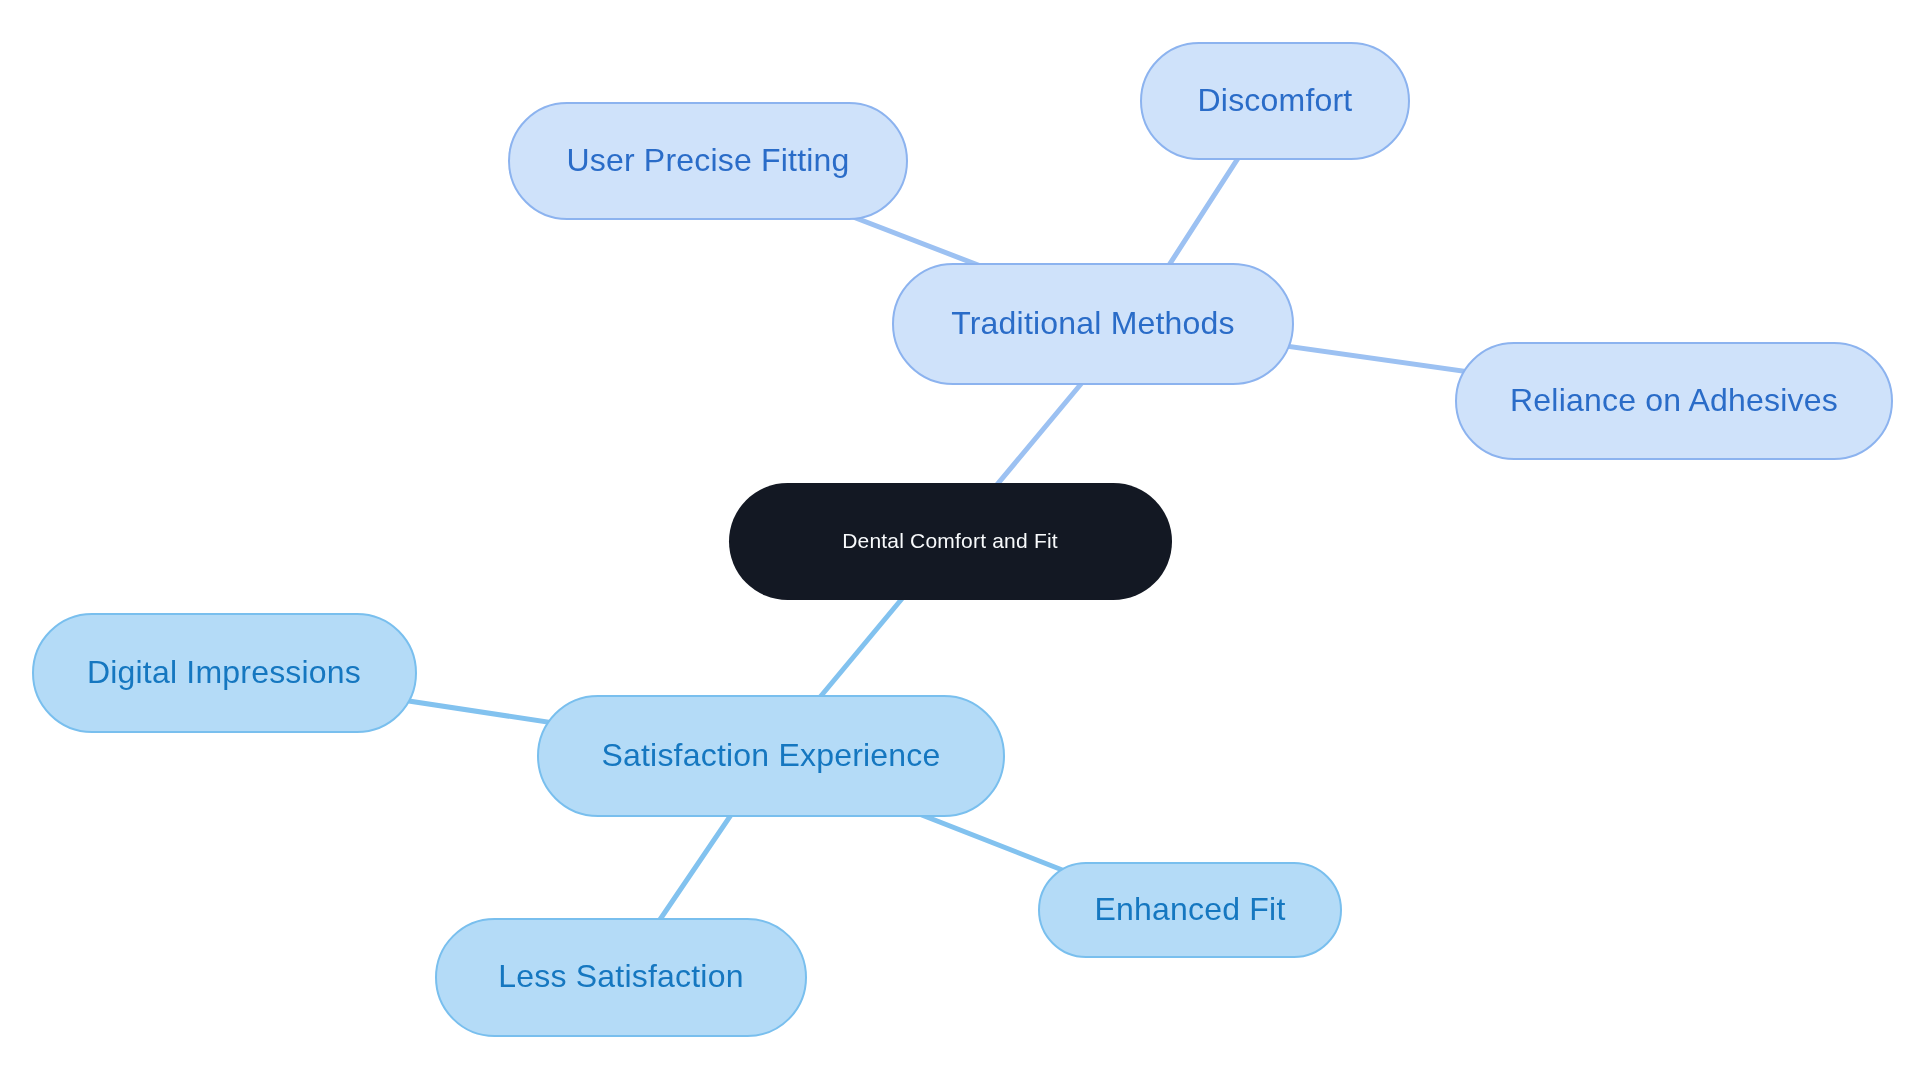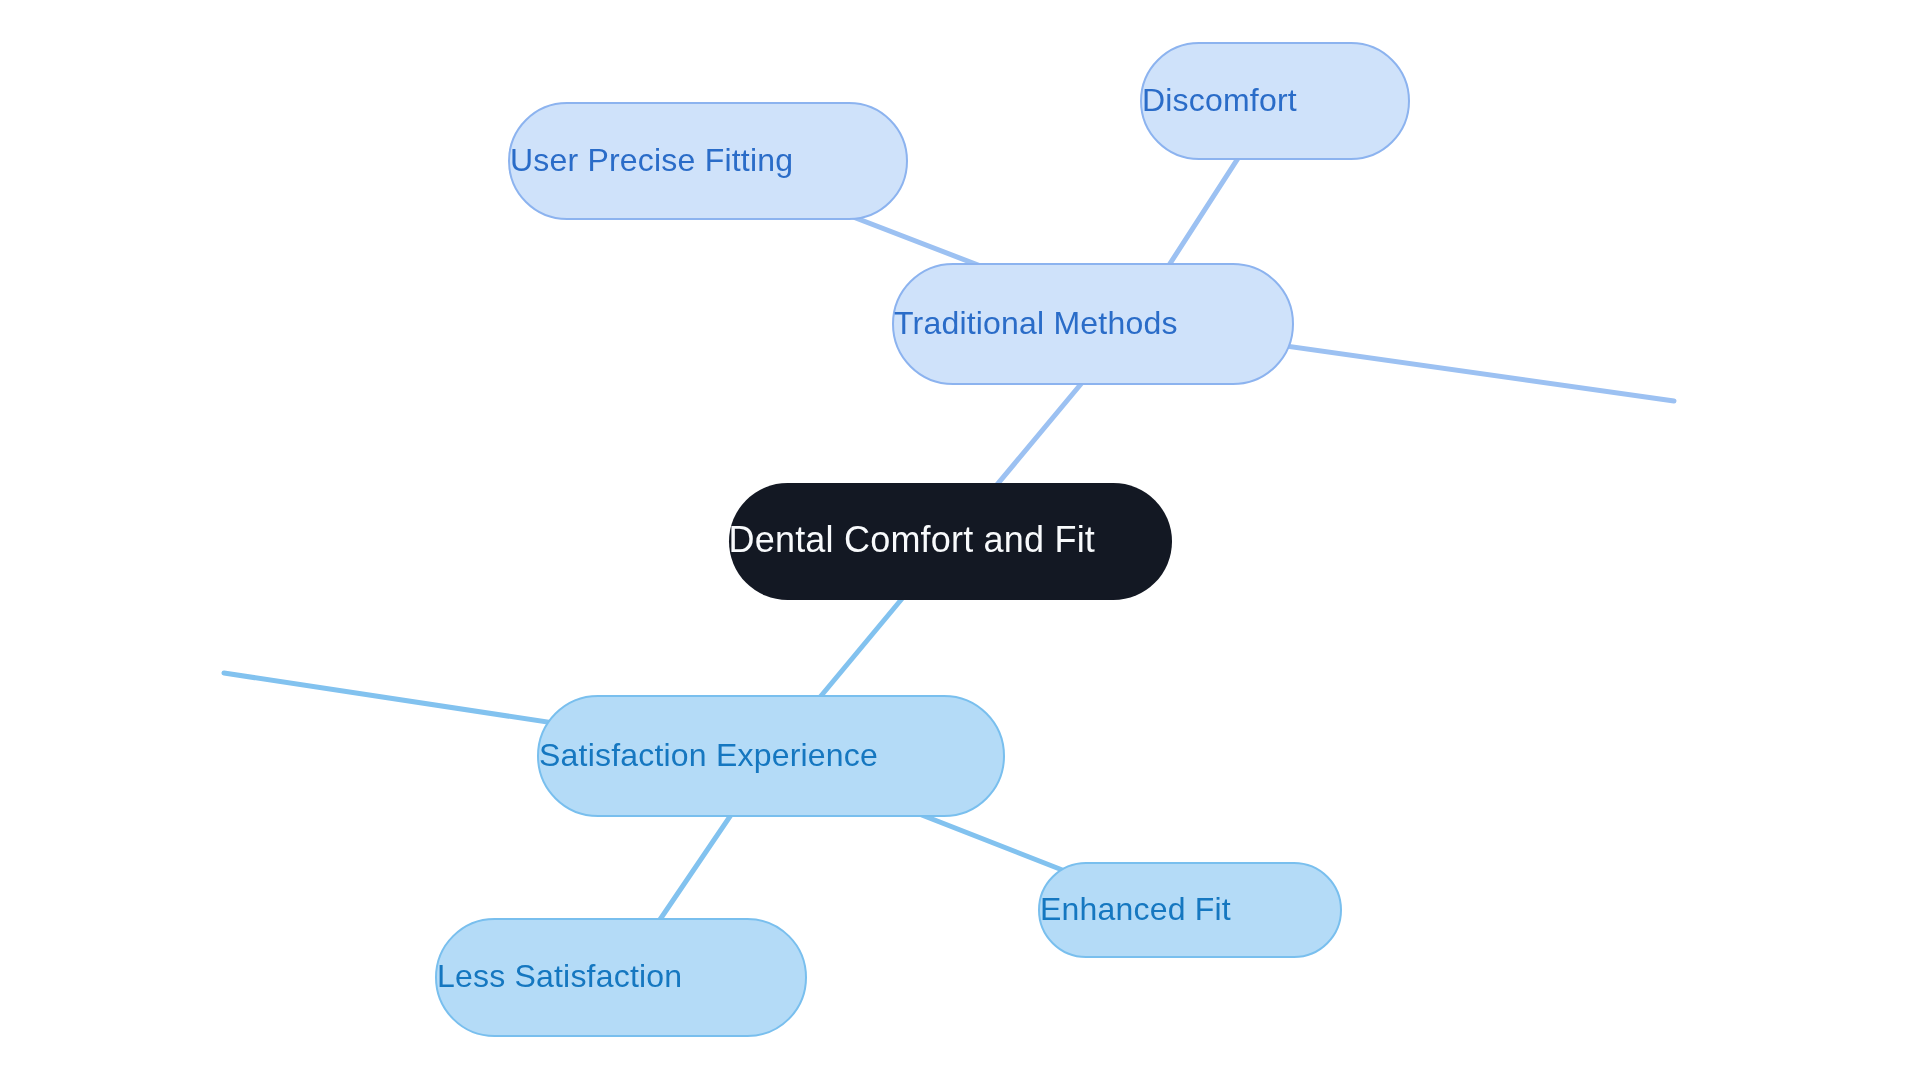--- a/index.html
+++ b/index.html
@@ -27,32 +27,33 @@
     position: absolute;
     left: 0;
     top: 0;
     width: 1920px;
     height: 1083px;
   }
   .node {
     position: absolute;
     display: flex;
     align-items: center;
+    justify-content: center;
     box-sizing: border-box;
     border-radius: 999px;
     border: 2px solid transparent;
     font-size: 32px;
     letter-spacing: 0.2px;
     white-space: nowrap;
     cursor: default;
     user-select: none;
   }
   .node.style-root {
     border: none;
-    font-size: 36px;
+    font-size: 21px;
   }
   .node-label {
     display: inline-block;
     line-height: 1;
     padding-bottom: 2px;
   }
 </style>
 </head>
 <body>
 
@@ -73,22 +74,28 @@
       </div>
       <div class="node style-periwinkle" style="left: 892px; top: 263px; width: 402px; height: 122px; background: rgb(207, 226, 250); border-color: rgb(140, 179, 239); color: rgb(42, 108, 200);">
         <span class="node-label">Traditional Methods</span>
       </div>
       <div class="node style-periwinkle" style="left: 1140px; top: 42px; width: 270px; height: 118px; background: rgb(207, 226, 250); border-color: rgb(140, 179, 239); color: rgb(42, 108, 200);">
         <span class="node-label">Discomfort</span>
       </div>
       <div class="node style-periwinkle" style="left: 508px; top: 102px; width: 400px; height: 118px; background: rgb(207, 226, 250); border-color: rgb(140, 179, 239); color: rgb(42, 108, 200);">
         <span class="node-label">User Precise Fitting</span>
       </div>
+      <div class="node style-periwinkle" style="left: 1455px; top: 342px; width: 438px; height: 118px; background: rgb(207, 226, 250); border-color: rgb(140, 179, 239); color: rgb(42, 108, 200);">
+        <span class="node-label">Reliance on Adhesives</span>
+      </div>
       <div class="node style-sky" style="left: 537px; top: 695px; width: 468px; height: 122px; background: rgb(180, 219, 247); border-color: rgb(121, 191, 238); color: rgb(21, 119, 192);">
         <span class="node-label">Satisfaction Experience</span>
+      </div>
+      <div class="node style-sky" style="left: 31.5px; top: 613px; width: 385px; height: 120px; background: rgb(180, 219, 247); border-color: rgb(121, 191, 238); color: rgb(21, 119, 192);">
+        <span class="node-label">Digital Impressions</span>
       </div>
       <div class="node style-sky" style="left: 435px; top: 917.5px; width: 372px; height: 119px; background: rgb(180, 219, 247); border-color: rgb(121, 191, 238); color: rgb(21, 119, 192);">
         <span class="node-label">Less Satisfaction</span>
       </div>
       <div class="node style-sky" style="left: 1038px; top: 862px; width: 304px; height: 96px; background: rgb(180, 219, 247); border-color: rgb(121, 191, 238); color: rgb(21, 119, 192);">
         <span class="node-label">Enhanced Fit</span>
       </div>
     </div>
 </div>
 

